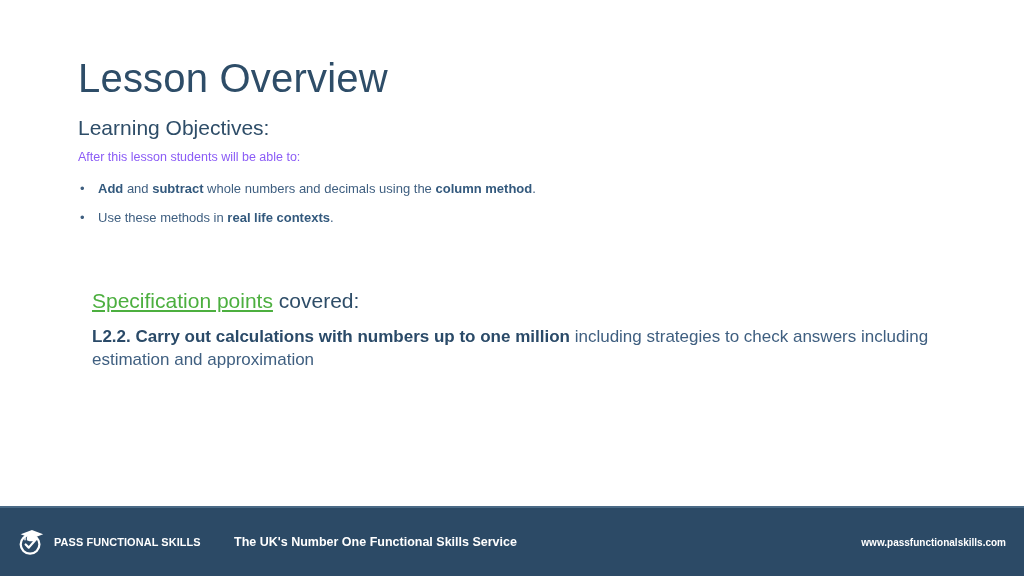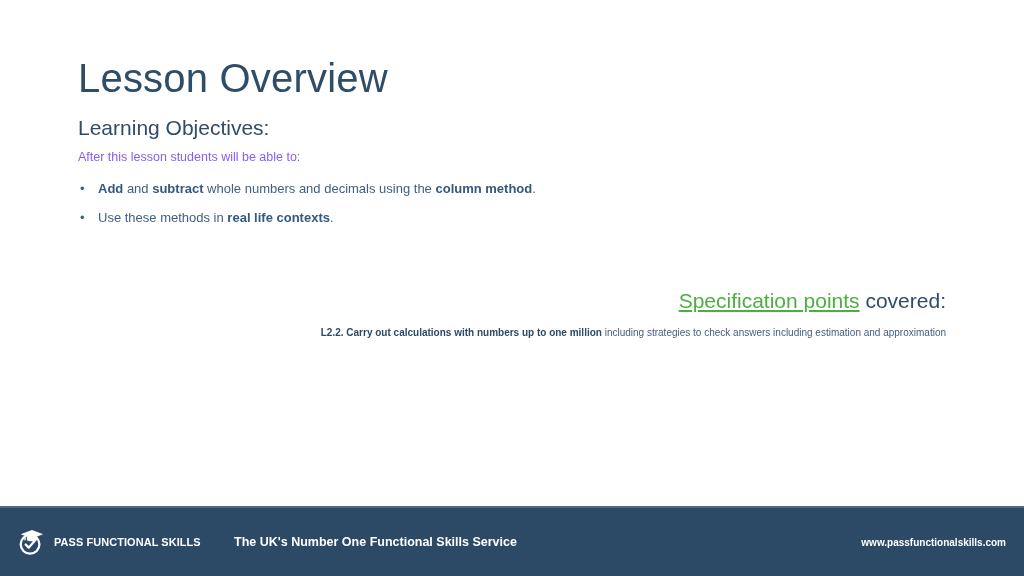--- a/index.html
+++ b/index.html
@@ -77,39 +77,38 @@
   }
   .lo-item b,
   .lo-item strong {
     font-weight: 700;
     color: #33597d;
   }
 
   
   .spec-block {
     position: absolute;
-    left: 76px;
+    left: 92px;
     top: 288px;
     width: 870px;
-    text-align: right;
   }
   .spec-heading {
     font-size: 21px;
     font-weight: 400;
     color: #2e4d68;
     line-height: 1.25;
     margin: 0 0 12px 0;
   }
   .spec-heading .green-underline {
     color: #4caf3f;
     text-decoration: underline;
     text-underline-offset: 2px;
   }
   .spec-line {
-    font-size: 10px;
+    font-size: 17px;
     color: #3f5f80;
     line-height: 1.35;
     margin: 0 0 12px 0;
   }
   .spec-line b,
   .spec-line strong {
     font-weight: 700;
     color: #2a4a68;
   }
 

